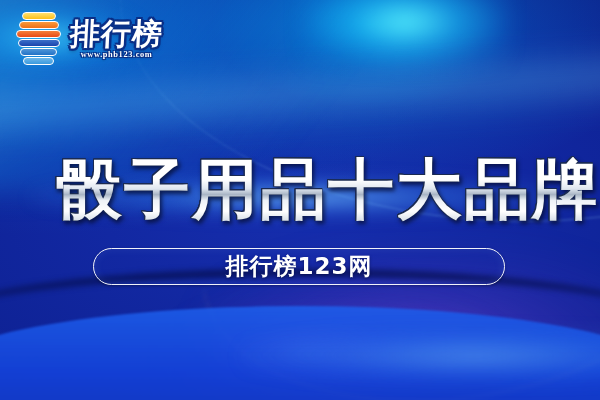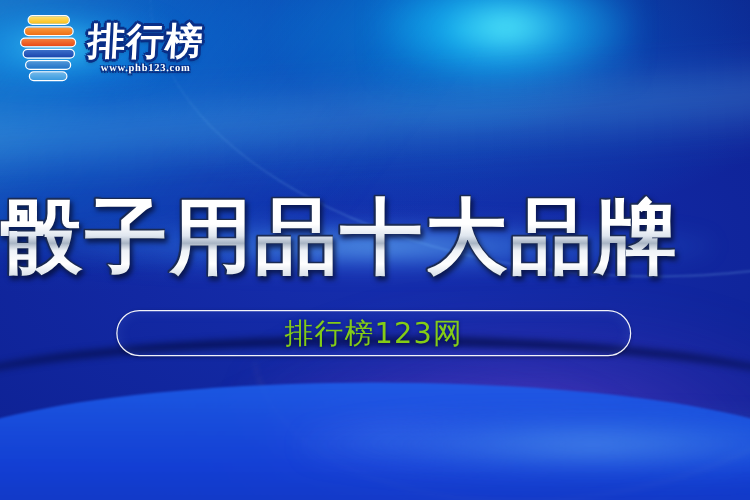--- a/index.html
+++ b/index.html
@@ -224,21 +224,21 @@
 
   
   .title-glow {
     position: absolute; left: 30px; top: 176px;
     width: 540px; height: 42px;
     background: radial-gradient(ellipse at center, rgba(120,200,255,0.80) 0%, rgba(60,150,255,0.34) 38%, rgba(0,0,0,0) 78%);
     filter: blur(8px);
   }
   .title {
     position: absolute; left: 0; top: 157px; width: 600px;
-    text-align: left;
+    text-align: right;
     font-family: "DejaVu Sans", sans-serif;
     font-size: 66px;
     font-weight: bold;
     line-height: 1.0;
     letter-spacing: 2px;
     color: #f2f5fa;
     background: linear-gradient(180deg,
         #ffffff 0%, #ffffff 34%, #dfe6ef 48%,
         #a8b4c4 57%, #eef2f7 66%, #ffffff 82%, #cfd8e3 100%);
     -webkit-background-clip: text;
@@ -259,23 +259,23 @@
     width: 412px; height: 37px;
     border: 1.6px solid rgba(255,255,255,0.94);
     border-radius: 19px;
     box-sizing: border-box;
     display: flex; align-items: center; justify-content: center;
     box-shadow: 0 1px 3px rgba(0,0,0,0.30), inset 0 0 10px rgba(150,200,255,0.10);
   }
   .pill-text {
     font-family: "DejaVu Sans", sans-serif;
     font-size: 23px;
-    font-weight: 400;
+    font-weight: 700;
     letter-spacing: 1px;
-    color: #84cc16;
+    color: #ffffff;
     text-shadow: 0 1px 3px rgba(0,10,60,0.60);
     white-space: nowrap;
   }
 </style>
 </head>
 <body>
 
 <div id="stage">
 
   <div class="bg-base"></div>

